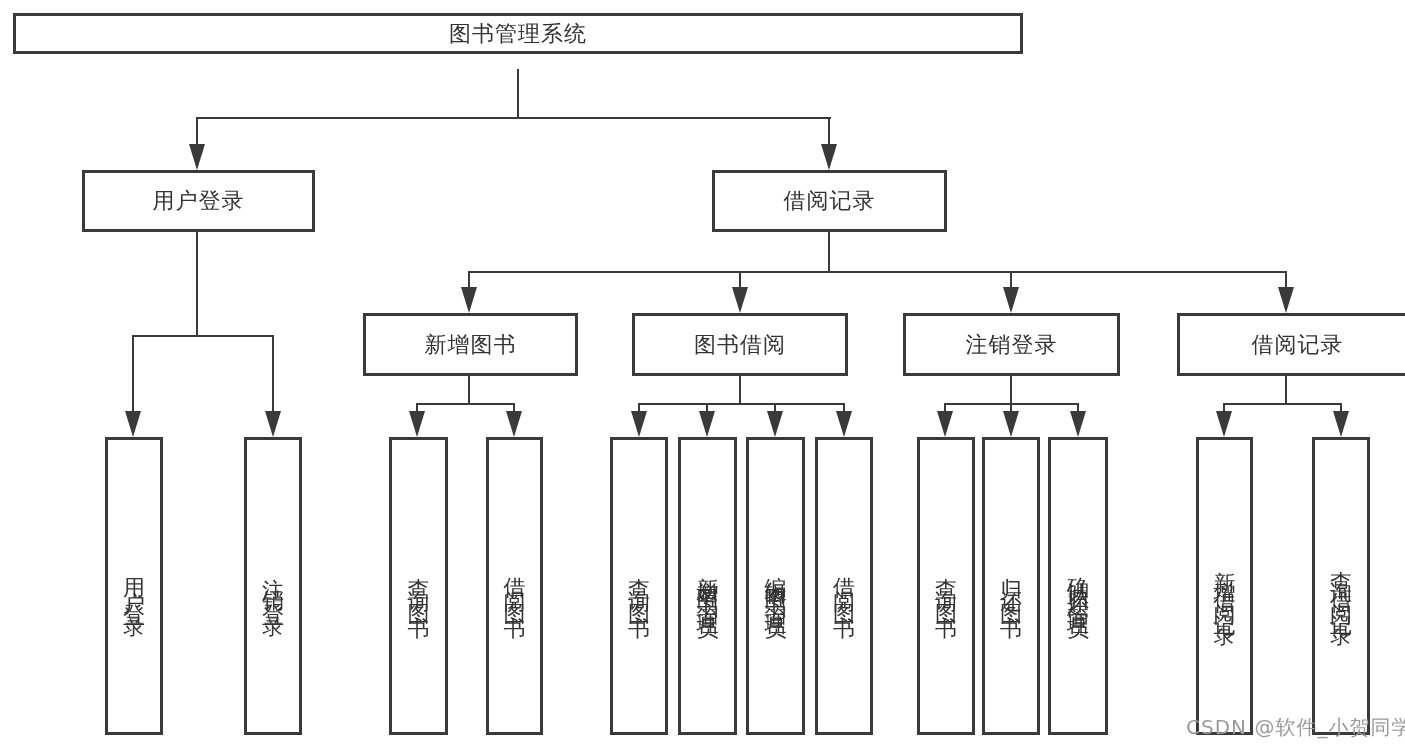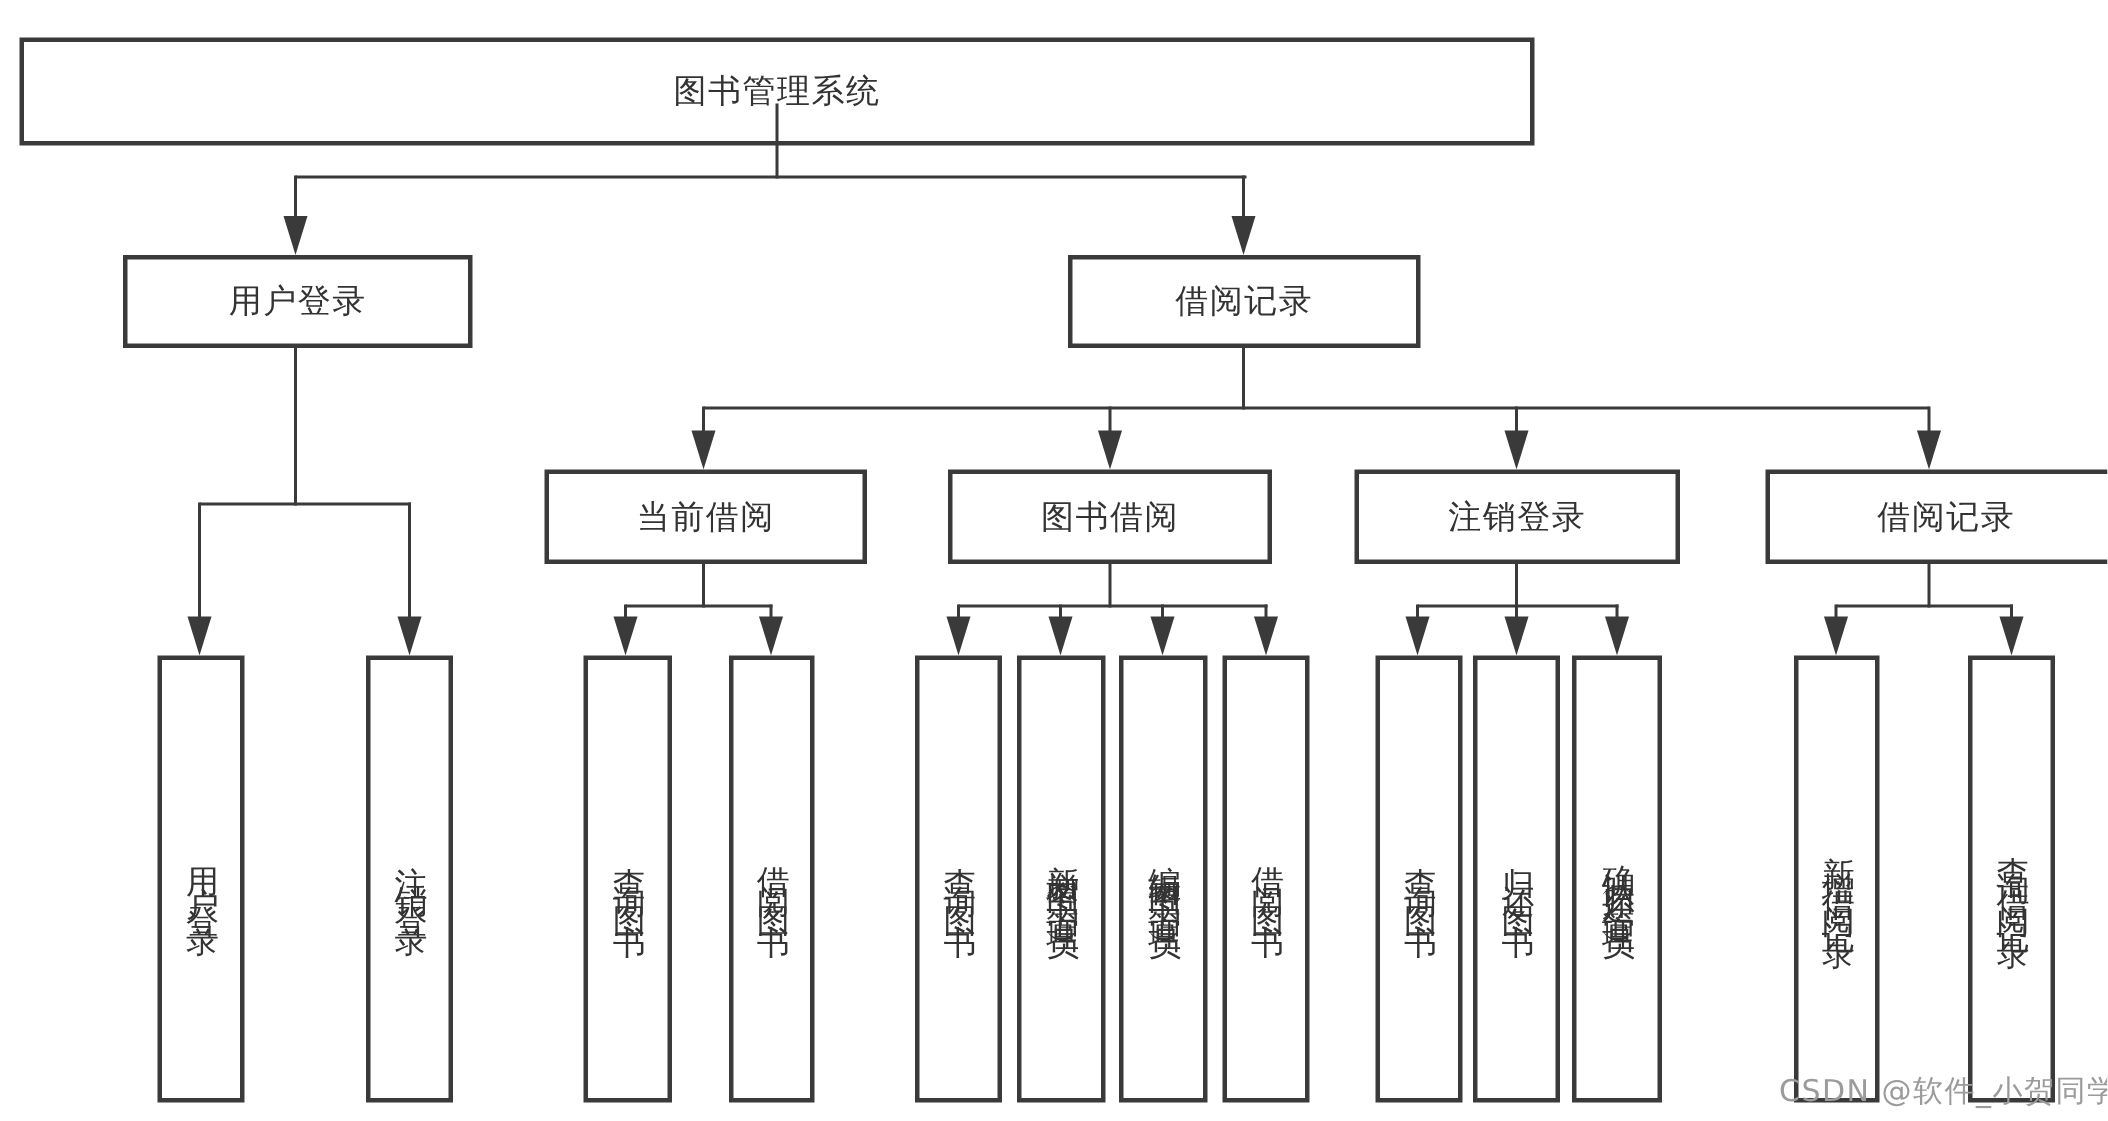--- a/index.html
+++ b/index.html
@@ -47,26 +47,26 @@
     color:#9b9b9b;
     letter-spacing:1px;
     white-space:nowrap;
   }
 </style>
 </head>
 <body>
 
 <div id="canvas">
 
-  <div class="node" style="left:13px;top:25px;width:1010px;height:72px">图书管理系统</div>
+  <div class="node" style="left:13px;top:13px;width:1010px;height:41px">图书管理系统</div>
 
   <div class="node" style="left:82px;top:170px;width:233px;height:62px">用户登录</div>
   <div class="node" style="left:712px;top:170px;width:235px;height:62px">借阅记录</div>
 
-  <div class="node" style="left:363px;top:313px;width:215px;height:63px">当前借阅</div>
+  <div class="node" style="left:363px;top:313px;width:215px;height:63px">新增图书</div>
   <div class="node" style="left:632px;top:313px;width:216px;height:63px">图书借阅</div>
   <div class="node" style="left:903px;top:313px;width:217px;height:63px">注销登录</div>
   <div class="node" style="left:1177px;top:313px;width:241px;height:63px">借阅记录</div>
 
   <div class="node leaf" style="left:105px;top:437px;width:58px;height:298px">用户登录</div>
   <div class="node leaf" style="left:244px;top:437px;width:58px;height:298px">注销登录</div>
 
   <div class="node leaf" style="left:389px;top:437px;width:59px;height:298px">查询图书</div>
   <div class="node leaf" style="left:486px;top:437px;width:57px;height:298px">借阅图书</div>
 

